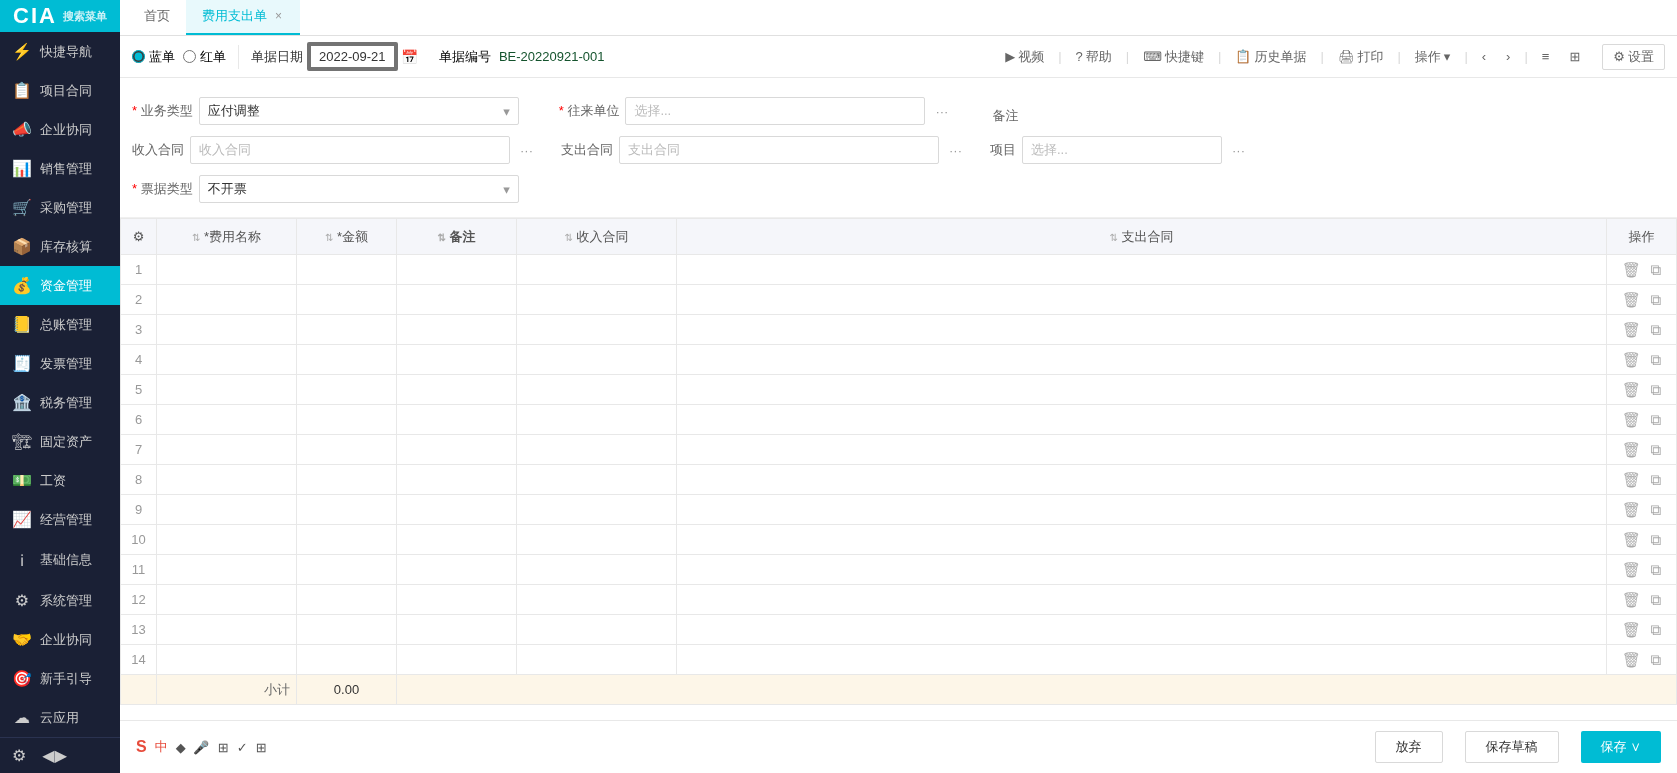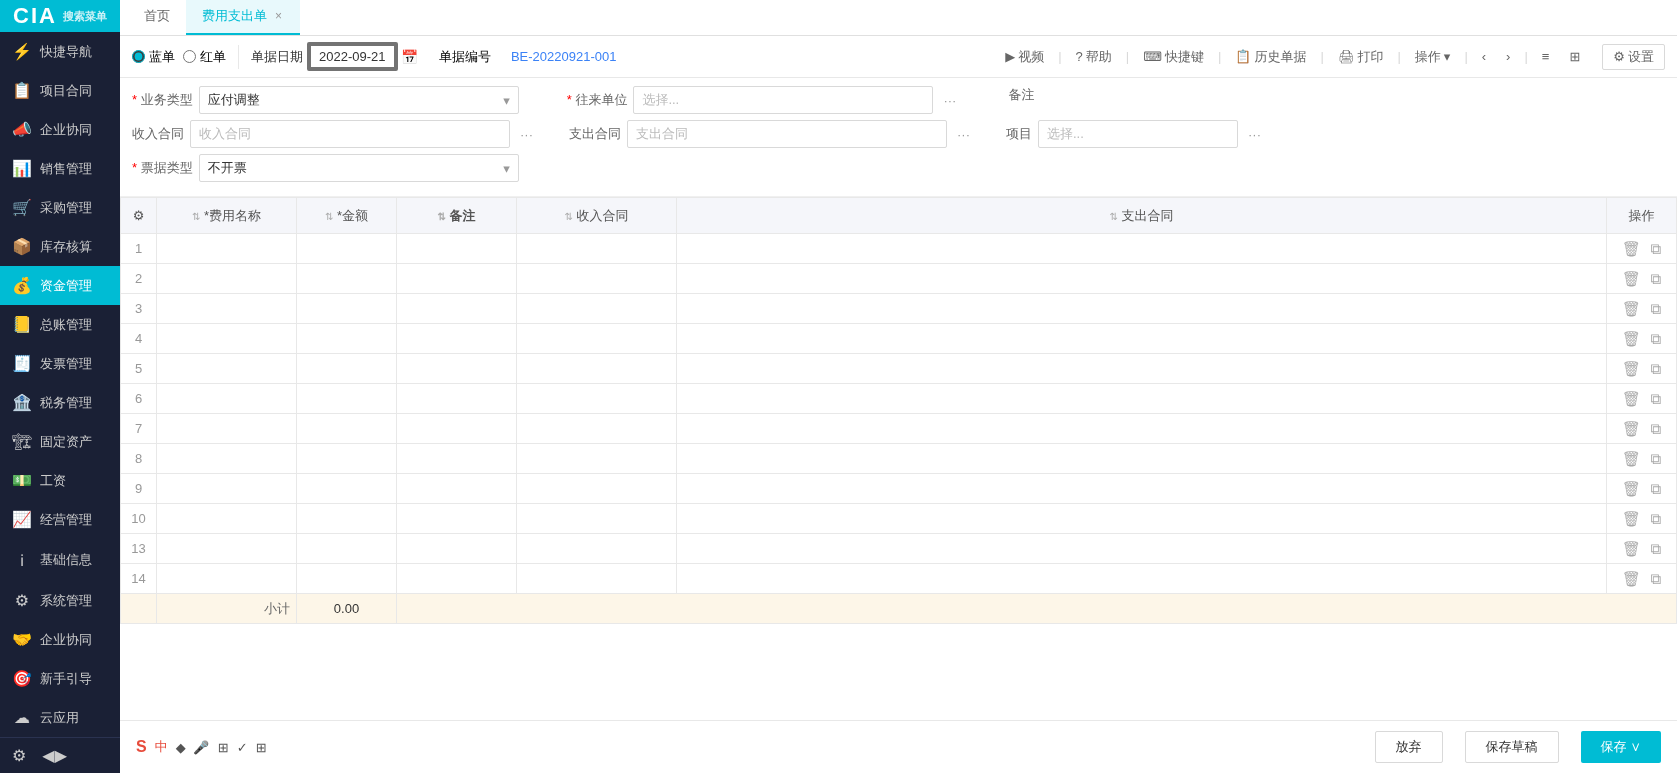--- a/index.html
+++ b/index.html
@@ -128,23 +128,24 @@
     }
 
     
     .form-fields {
       padding: 8px 12px;
       border-bottom: 1px solid #f0f0f0;
       flex-shrink: 0;
     }
     .form-row {
       display: flex;
-      align-items: flex-start;
+      align-items: flex-end;
       margin-bottom: 6px;
-      gap: 8px;
+      gap: 0;
+      margin-top: 11px;
     }
     .field-label {
       color: #666;
       white-space: nowrap;
       min-width: fit-content;
     }
     .required { color: #f00; }
     .field-input {
       border: 1px solid #d9d9d9;
       border-radius: 2px;
@@ -417,21 +418,21 @@
       <div class="separator"></div>
 
       <div class="date-field">
         <span>单据日期</span>
         <span style="cursor:pointer;color:#333;border:4px solid #737373;padding:3px 8px;border-radius:2px;">2022-09-21</span>
         <span class="date-icon">📅</span>
       </div>
 
       <div class="doc-number">
         <span>单据编号</span>
-        <span style="color:#3b82f6;margin-left:16px;">BE-20220921-001</span>
+        <span style="color:#14532d;margin-left:4px;">BE-20220921-001</span>
       </div>
 
       <div class="toolbar-actions">
         <span class="action-btn">
           <span>▶</span>
           <span>视频</span>
         </span>
         <span style="color:#d9d9d9">|</span>
         <span class="action-btn">
           <span>?</span>
@@ -698,20 +699,44 @@
     <td></td>
     <td></td>
     <td></td>
     <td></td>
     <td class="ops-cell">
       <span class="icon-btn">🗑</span>
       <span class="icon-btn">⧉</span>
     </td>
   </tr>
             <tr>
+    <td class="row-num">11</td>
+    <td></td>
+    <td></td>
+    <td></td>
+    <td></td>
+    <td></td>
+    <td class="ops-cell">
+      <span class="icon-btn">🗑</span>
+      <span class="icon-btn">⧉</span>
+    </td>
+  </tr>
+            <tr>
+    <td class="row-num">12</td>
+    <td></td>
+    <td></td>
+    <td></td>
+    <td></td>
+    <td></td>
+    <td class="ops-cell">
+      <span class="icon-btn">🗑</span>
+      <span class="icon-btn">⧉</span>
+    </td>
+  </tr>
+            <tr>
     <td class="row-num">13</td>
     <td></td>
     <td></td>
     <td></td>
     <td></td>
     <td></td>
     <td class="ops-cell">
       <span class="icon-btn">🗑</span>
       <span class="icon-btn">⧉</span>
     </td>

